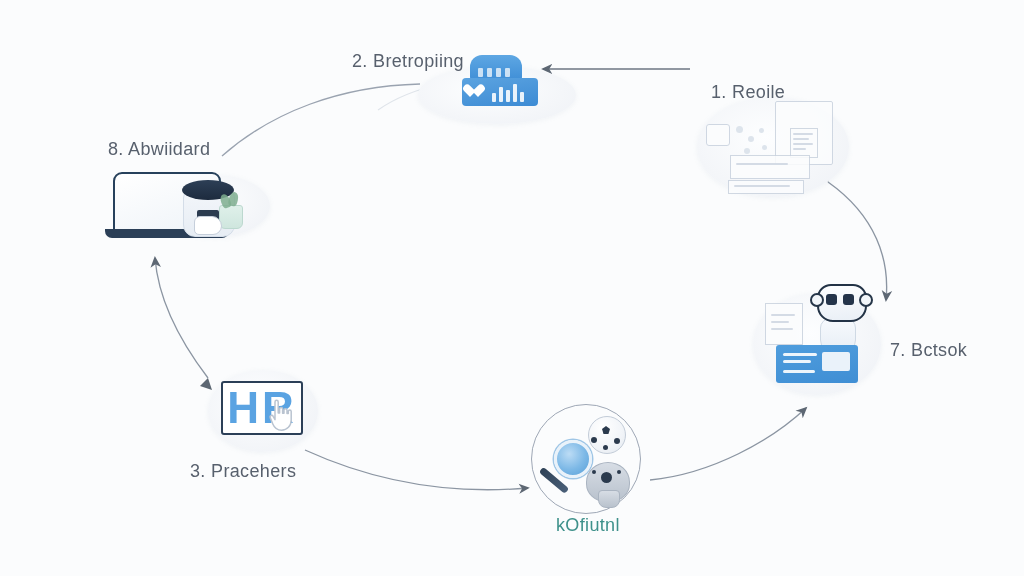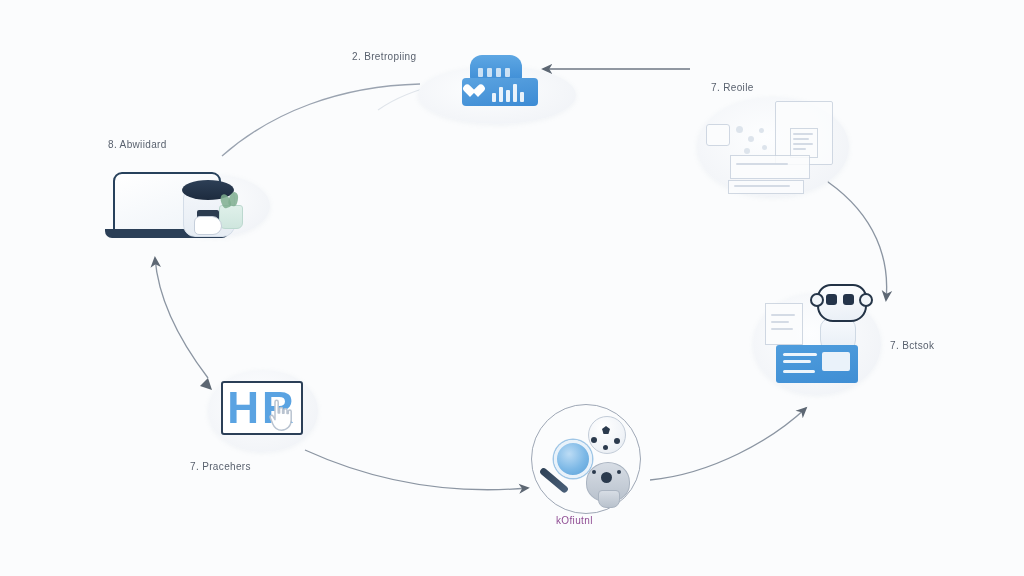--- a/index.html
+++ b/index.html
@@ -21,26 +21,26 @@
     position: absolute;
     border-radius: 50%;
     background: radial-gradient(ellipse at 45% 40%, #fdfeff 0%, #f4f6f9 60%, #eef1f6 100%);
     box-shadow: 0 1px 5px rgba(140,155,175,0.10);
   }
 
   
   .node-label {
     position: absolute;
     color: #4a5361;
-    font-size: 10px;
+    font-size: 18px;
     letter-spacing: 0.35px;
     white-space: nowrap;
     opacity: 0.92;
   }
-  .label-soft { color: #701a75; opacity: 0.8; }
+  .label-soft { color: #0f766e; opacity: 0.8; }
 
   
   #arrows {
     position: absolute;
     left: 0; top: 0;
     width: 1024px; height: 576px;
     pointer-events: none;
   }
 
   
@@ -332,21 +332,21 @@
   <div class="sketch" style="left:728px; top:180px; width:74px; height:12px;"></div>
   <div class="sketch-line" style="left:734px; top:185px; width:56px; height:2px;"></div>
 
   <div class="sketch" style="left:706px; top:124px; width:22px; height:20px; border-radius:3px;"></div>
   <div class="dot-cluster" style="left:736px; top:126px; width:7px; height:7px;"></div>
   <div class="dot-cluster" style="left:748px; top:136px; width:6px; height:6px;"></div>
   <div class="dot-cluster" style="left:759px; top:128px; width:5px; height:5px;"></div>
   <div class="dot-cluster" style="left:744px; top:148px; width:6px; height:6px;"></div>
   <div class="dot-cluster" style="left:762px; top:145px; width:5px; height:5px;"></div>
 
-  <div class="node-label" style="left:711px; top:82px;">7. Reoile</div>
+  <div class="node-label" style="left:711px; top:82px;">1. Reoile</div>
 
   <div class="blob" style="left:753px; top:293px; width:128px; height:102px;"></div>
 
   <div class="sketch" style="left:765px; top:303px; width:36px; height:40px;"></div>
   <div class="sketch-line" style="left:771px; top:314px; width:24px; height:2px;"></div>
   <div class="sketch-line" style="left:771px; top:321px; width:18px; height:2px;"></div>
   <div class="sketch-line" style="left:771px; top:328px; width:22px; height:2px;"></div>
 
   <div class="robot-body" style="left:820px; top:318px; width:34px; height:34px;"></div>
   <div class="robot-head" style="left:817px; top:284px; width:46px; height:34px;"></div>
@@ -369,21 +369,21 @@
     <span class="hr-text">HR</span>
   </div>
 
   <svg class="cursor-hand" style="left:266px; top:396px;" viewBox="0 0 30 38">
     <path d="M9 6 c0-2.2 3.2-2.2 3.2 0 l0 11 l1.4 0 l0-4 c0-2 3-2 3 0 l0 4.2 l1.4 0 l0-3
              c0-1.9 3-1.9 3 0 l0 3.4 l1.3 0 l0-2.2 c0-1.8 2.9-1.8 2.9 0 l0 8.6
              c0 6-4.2 10.2-9.6 10.2 c-4.6 0-7.3-2.6-8.8-6.2 l-2.6-6.4
              c-0.8-2 2-3.3 3-1.3 l1.8 3.4 Z" fill="#ffffff" stroke="#b9c3d0" stroke-width="1.5" stroke-linejoin="round"></path>
   </svg>
 
-  <div class="node-label" style="left:190px; top:461px;">7. Pracehers</div>
+  <div class="node-label" style="left:190px; top:461px;">3. Pracehers</div>
 
   <div class="ring" style="left:531px; top:404px; width:108px; height:108px;"></div>
 
   <div class="lens-handle" style="left:541px; top:466px; width:34px; transform:rotate(40deg); transform-origin:0 50%; background:linear-gradient(90deg,#2f4257 0%, #4a5f78 100%);"></div>
   <div class="lens" style="left:554px; top:440px; width:32px; height:32px;"></div>
 
   <div class="ball" style="left:588px; top:416px; width:36px; height:36px;"></div>
   <div class="patch" style="left:602px; top:426px; width:8px; height:8px; clip-path:polygon(50% 0,100% 38%,81% 100%,19% 100%,0 38%);"></div>
   <div class="patch" style="left:591px; top:437px; width:6px; height:6px; border-radius:50%;"></div>
   <div class="patch" style="left:614px; top:438px; width:6px; height:6px; border-radius:50%;"></div>

